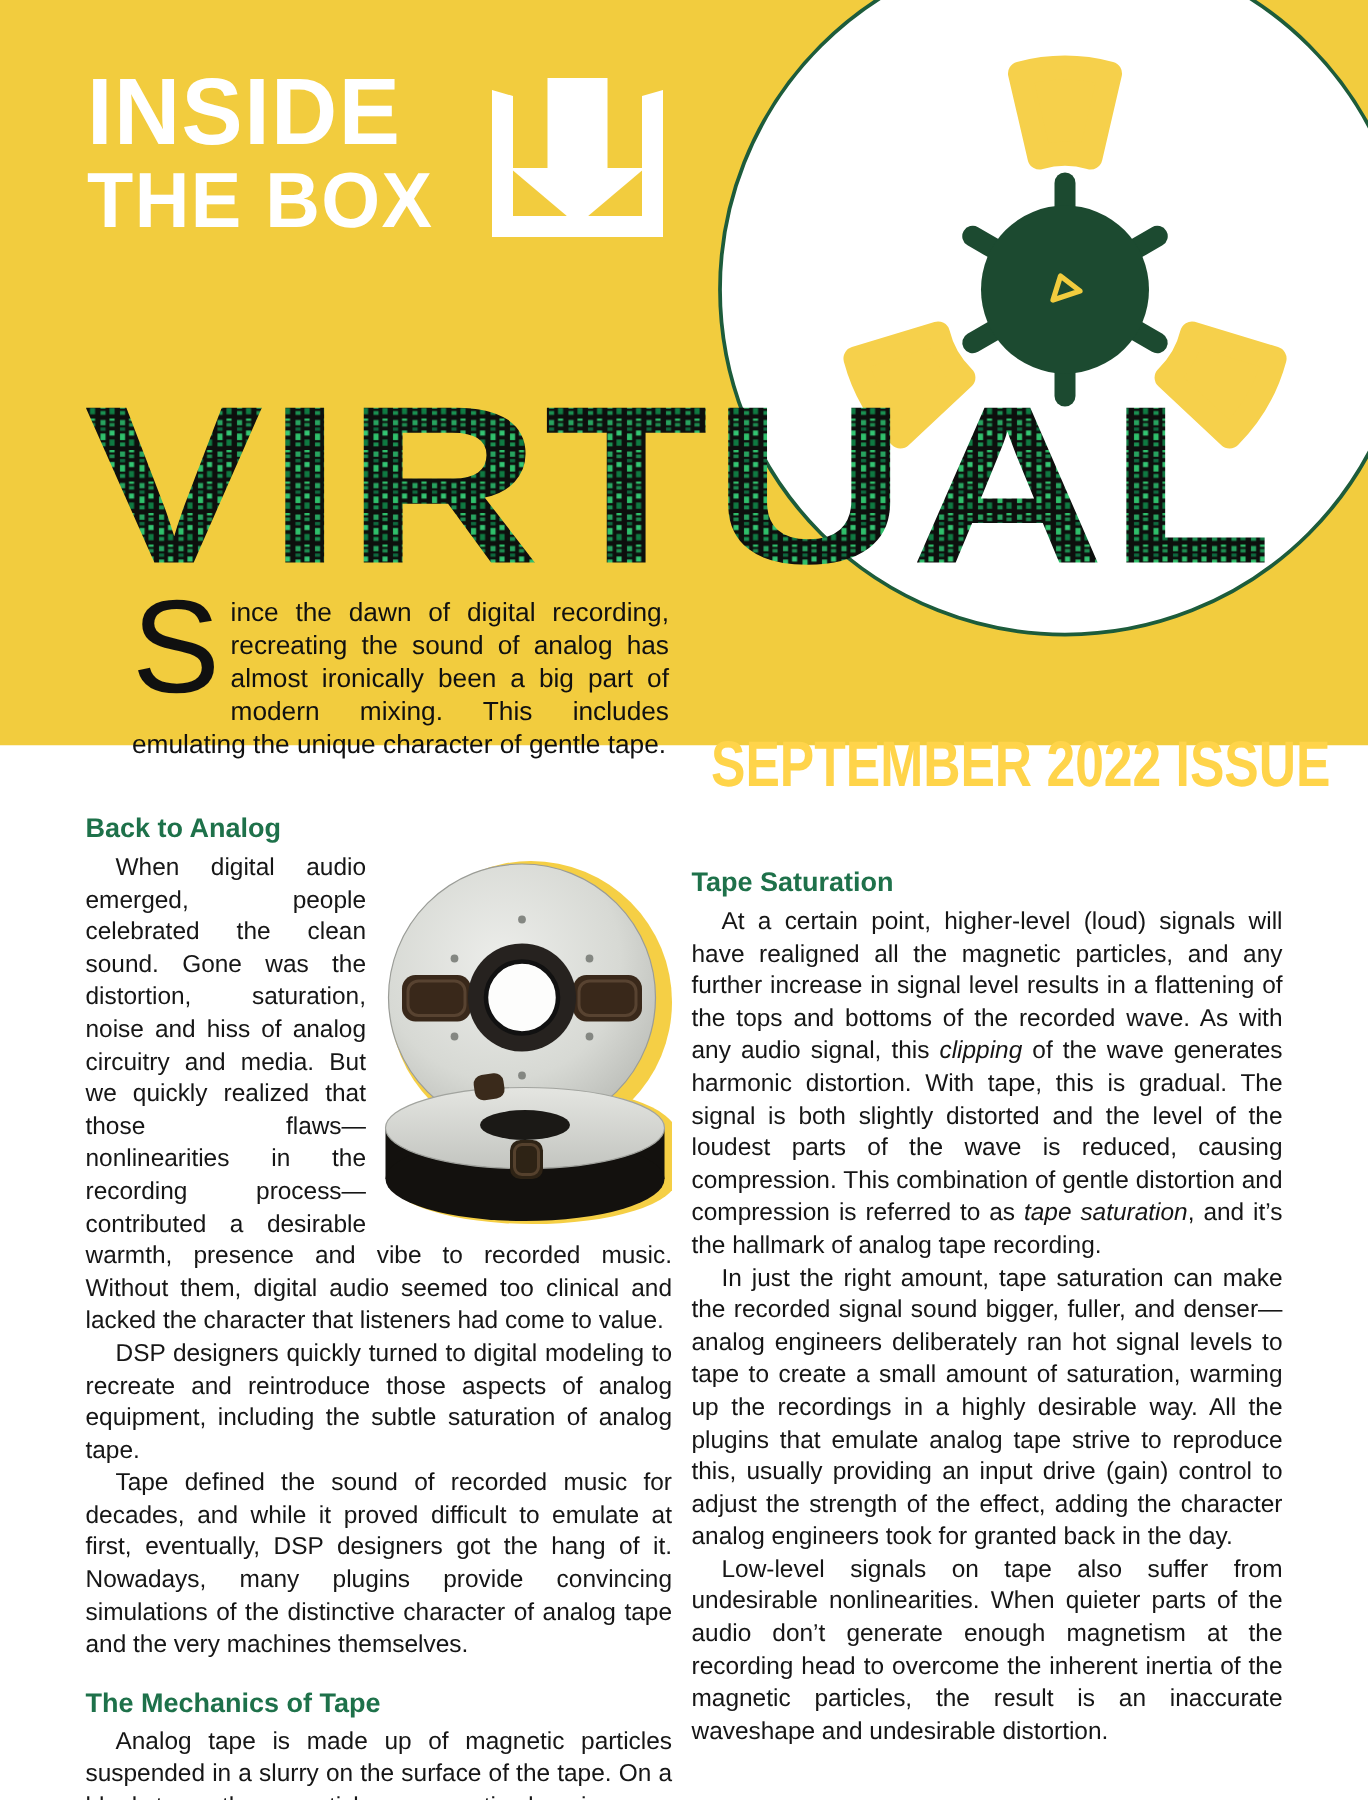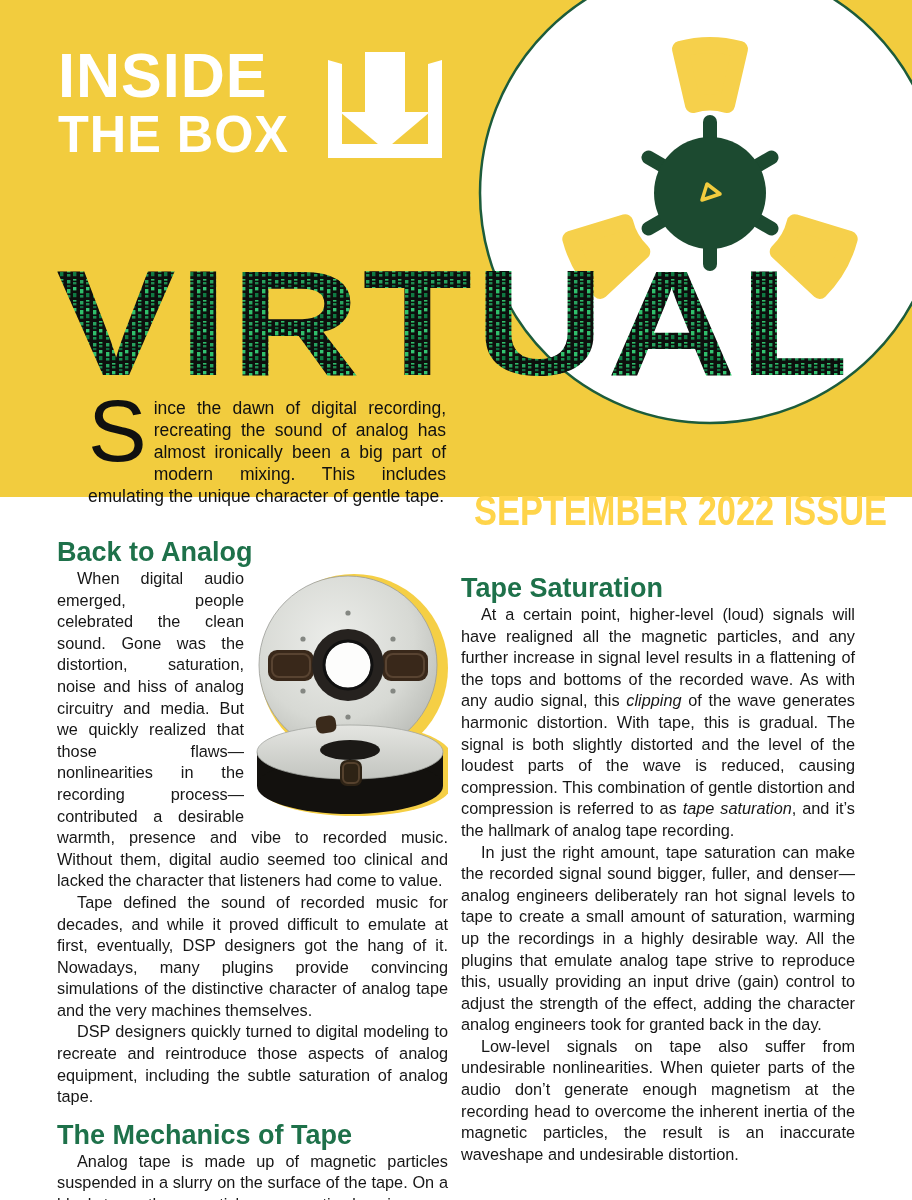--- a/index.html
+++ b/index.html
@@ -43,21 +43,21 @@
   }
   .intro .dropcap {
     float:left; font-size:88px; line-height:68px; padding-right:7px;
     font-weight:normal; color:#101010;
   }
   
   .col { position:absolute; z-index:1; font-size:16.3px; line-height:21.6px; text-align:justify; }
   .col-left  { left:57px;  top:540px; width:391px; }
   .col-right { left:461px; top:576px; width:394px; }
   .sec-heading {
-    font-size:27px; font-weight:bold; color:#1e714a;
+    font-size:18px; font-weight:bold; color:#1e714a;
     text-align:left; line-height:24px; margin-bottom:4px;
   }
   .sec-heading.spaced { margin-top:15px; }
   .col p { text-indent:20px; margin:0; }
   .col p em { }
   .reel-photo { float:right; width:196px; height:248px; margin:2px 0 6px 8px; }
   
   .footer {
     position:absolute; left:57px; top:1213px; z-index:1;
     font-size:14px; color:#111; letter-spacing:0.3px;
@@ -186,22 +186,22 @@
         <ellipse cx="98" cy="216" rx="93" ry="28" fill="#13110e"></ellipse>
         <ellipse cx="98" cy="182" rx="93" ry="27" fill="url(#panc)" stroke="#a2a49f" stroke-width="0.8"></ellipse>
         <ellipse cx="98" cy="180" rx="30" ry="10" fill="#1b1916"></ellipse>
         <rect x="64" y="146" width="20" height="17" rx="6" fill="#3a2a1b" transform="rotate(-8 74 154)"></rect>
         <rect x="88" y="190" width="22" height="26" rx="7" fill="#2e2315"></rect>
         <rect x="91" y="193" width="16" height="20" rx="5" fill="none" stroke="#55412d" stroke-width="2"></rect>
       </g>
     </svg>
 
     <p>When digital audio emerged, people celebrated the clean sound. Gone was the distortion, saturation, noise and hiss of analog circuitry and media. But we quickly realized that those flaws—nonlinearities in the recording process—contributed a desirable warmth, presence and vibe to recorded music. Without them, digital audio seemed too clinical and lacked the character that listeners had come to value.</p>
+    <p>DSP designers quickly turned to digital modeling to recreate and reintroduce those aspects of analog equipment, including the subtle saturation of analog tape.</p>
     <p>Tape defined the sound of recorded music for decades, and while it proved difficult to emulate at first, eventually, DSP designers got the hang of it. Nowadays, many plugins provide convincing simulations of the distinctive character of analog tape and the very machines themselves.</p>
-    <p>DSP designers quickly turned to digital modeling to recreate and reintroduce those aspects of analog equipment, including the subtle saturation of analog tape.</p>
 
     <div class="sec-heading spaced">The Mechanics of Tape</div>
     <p>Analog tape is made up of magnetic particles suspended in a slurry on the surface of the tape. On a blank tape, these particles—magnetic domains—are arranged in random polarities, but magnetic flux from the tape machine’s record head realigns them to follow the changing polarity of the voltage of an audio waveform, tracing the shape of that waveform, resulting in a magnetic recording of the audio wave across the length of the tape. The physical nature of that process and its inherent limitations produce the distinctive sound of analog tape.</p>
   </div>
 
   <div class="col col-right">
     <div class="sec-heading">Tape Saturation</div>
     <p><span>At a certain point, higher-level (loud) signals will have realigned all the magnetic particles, and any further increase in signal level results in a flattening of the tops and bottoms of the recorded wave. As with any audio signal, this </span><em>clipping</em><span> of the wave generates harmonic distortion. With tape, this is gradual. The signal is both slightly distorted and the level of the loudest parts of the wave is reduced, causing compression. This combination of gentle distortion and compression is referred to as </span><em>tape saturation</em><span>, and it’s the hallmark of analog tape recording.</span></p>
     <p>In just the right amount, tape saturation can make the recorded signal sound bigger, fuller, and denser—analog engineers deliberately ran hot signal levels to tape to create a small amount of saturation, warming up the recordings in a highly desirable way. All the plugins that emulate analog tape strive to reproduce this, usually providing an input drive (gain) control to adjust the strength of the effect, adding the character analog engineers took for granted back in the day.</p>
 

